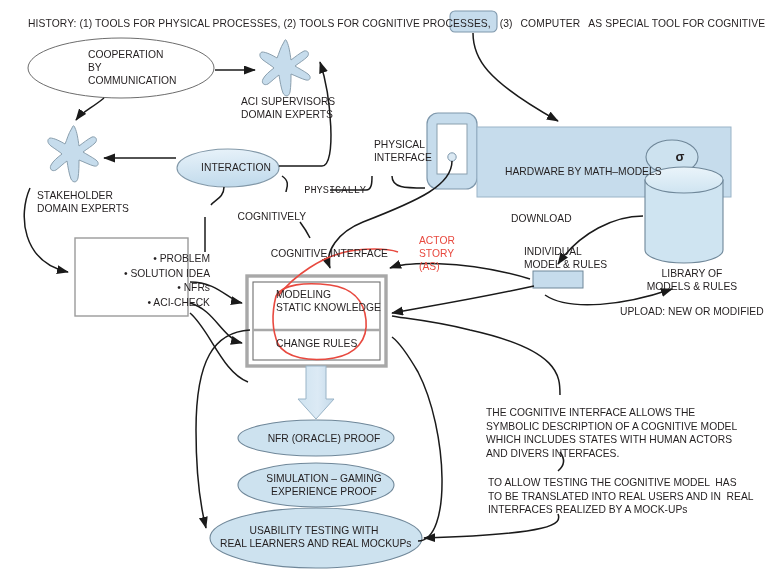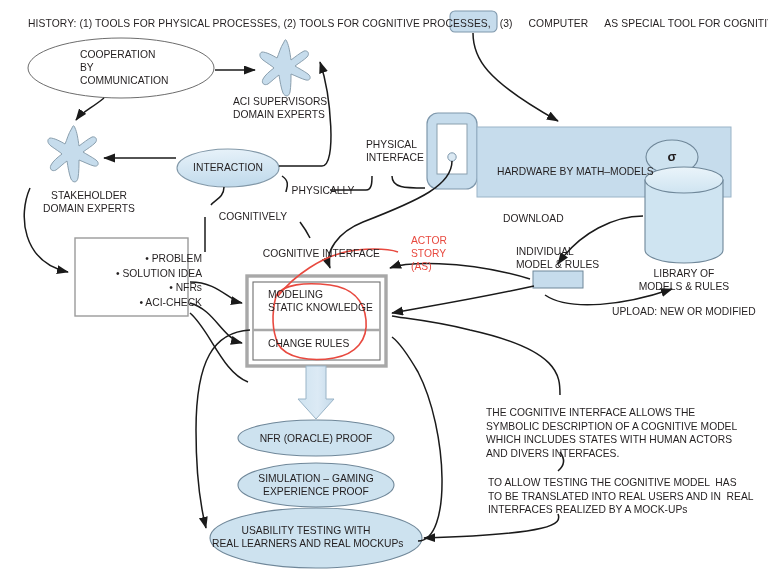--- a/index.html
+++ b/index.html
@@ -2,21 +2,21 @@
 <html><head>
 <meta charset="utf-8">
 <style>
   html,body{margin:0;padding:0;background:#fff;}
   body{width:768px;height:582px;font-family:"Liberation Sans",sans-serif;color:#231f20;overflow:hidden;}
   #stage{position:relative;width:768px;height:582px;}
   #svgroot{position:absolute;left:0;top:0;width:768px;height:582px;}
   .lbl{position:absolute;font-size:10.5px;letter-spacing:.1px;line-height:12.5px;color:#231f20;white-space:pre;}
   .t-hist{left:28px;top:18px;font-size:10.3px;}
   .t-hist .box{display:inline-block;}
-  .shp-txt{position:absolute;font-size:10.3px;line-height:13px;text-align:center;white-space:pre;color:#231f20;}
+  .shp-txt{position:absolute;font-size:10.3px;line-height:13px;text-align:center;white-space:pre;color:#231f20;margin-left:8px;}
   .shp-txt.left{text-align:right;}
   .blk{position:absolute;white-space:pre;font-size:10.3px;line-height:13.6px;}
 </style>
 </head>
 <body>
 
 <div id="stage">
 
   <svg id="svgroot" viewBox="0 0 768 582">
     <defs>
@@ -143,37 +143,37 @@
     </g>
 
     <g fill="none" stroke="#e8493f" stroke-width="1.6">
       <path d="M276,296 C272,312 272,330 278,344 C286,358 310,362 334,358
                C356,354 368,340 366,320 C364,300 352,288 330,285
                C306,282 282,284 276,296 Z"></path>
       <path d="M278,296 C292,278 322,254 356,250 C378,248 392,250 398,252"></path>
     </g>
   </svg>
 
-  <div class="lbl t-hist"><span>HISTORY: (1) TOOLS FOR PHYSICAL PROCESSES, (2) TOOLS FOR COGNITIVE PROCESSES,   (3)</span><span class="box" style="padding:0 16px;">COMPUTER</span><span>AS SPECIAL TOOL FOR COGNITIVE PROCESSES</span></div>
+  <div class="lbl t-hist"><span>HISTORY: (1) TOOLS FOR PHYSICAL PROCESSES, (2) TOOLS FOR COGNITIVE PROCESSES,   (3)</span><span class="box" style="padding:0 8px;">COMPUTER</span><span>AS SPECIAL TOOL FOR COGNITIVE PROCESSES</span></div>
 
   <div class="shp-txt" style="left:32px;top:48px;width:178px;text-align:left;padding-left:48px;">COOPERATION
 BY
 COMMUNICATION</div>
 
   <div class="shp-txt" style="left:233px;top:95px;width:120px;text-align:left;">ACI SUPERVISORS
 DOMAIN EXPERTS</div>
 
-  <div class="shp-txt" style="left:29px;top:189px;width:120px;text-align:center;">STAKEHOLDER
+  <div class="shp-txt" style="left:29px;top:189px;width:120px;text-align:left;">STAKEHOLDER
 DOMAIN EXPERTS</div>
 
   <div class="shp-txt" style="left:178px;top:161px;width:100px;">INTERACTION</div>
 
-  <div class="shp-txt" style="left:288px;top:184px;width:70px;text-align:center;">PHYSICALLY</div>
-
-  <div class="shp-txt" style="left:208px;top:210px;width:90px;text-align:center;">COGNITIVELY</div>
+  <div class="shp-txt" style="left:288px;top:184px;width:70px;text-align:right;font-family:Liberation Mono, monospace;">PHYSICALLY</div>
+
+  <div class="shp-txt" style="left:208px;top:210px;width:90px;text-align:right;">COGNITIVELY</div>
 
   <div class="shp-txt" style="left:366px;top:138px;width:60px;text-align:left;">PHYSICAL
 INTERFACE</div>
 
 
   <div class="shp-txt" style="left:497px;top:165px;width:180px;text-align:left;">HARDWARE BY MATH–MODELS</div>
 
   <div class="shp-txt" style="left:652px;top:150px;width:40px;font-size:13px;font-weight:bold;">σ</div>
 
   <div class="shp-txt" style="left:632px;top:267px;width:104px;">LIBRARY OF

